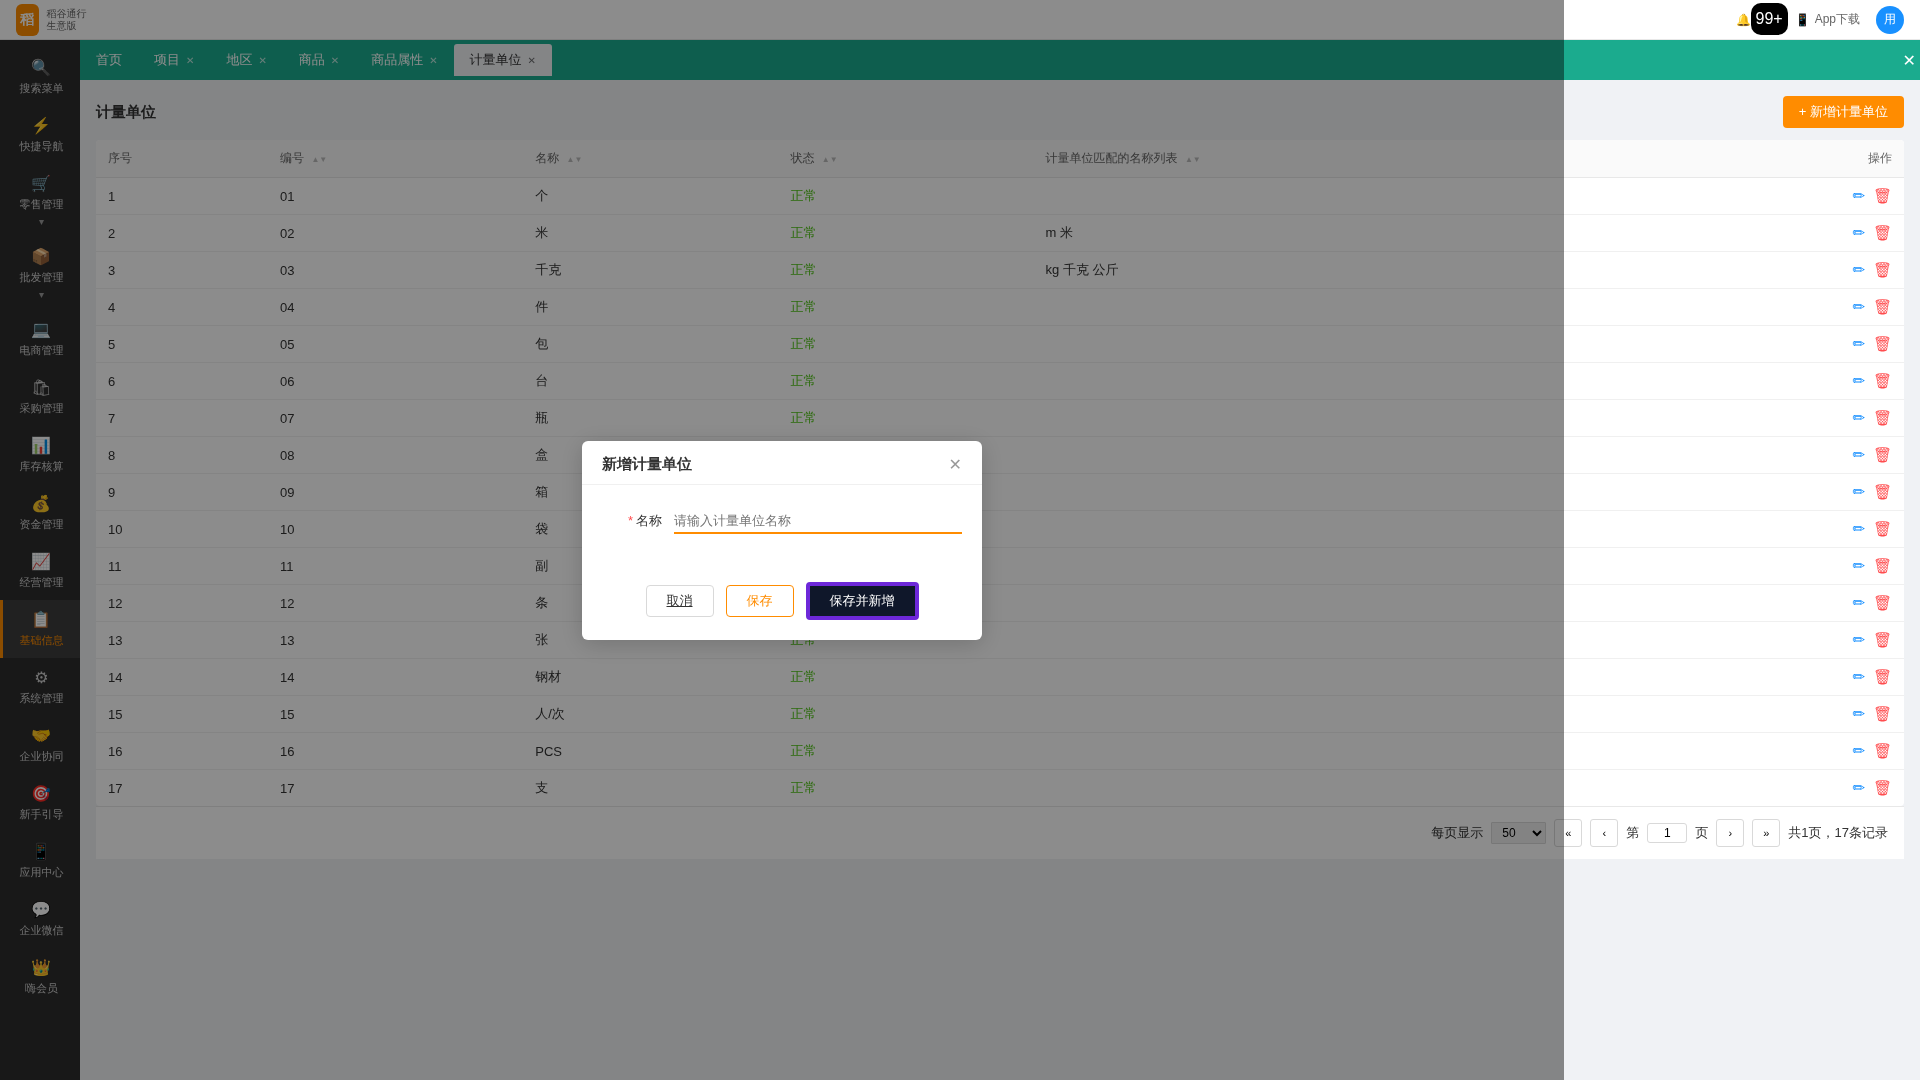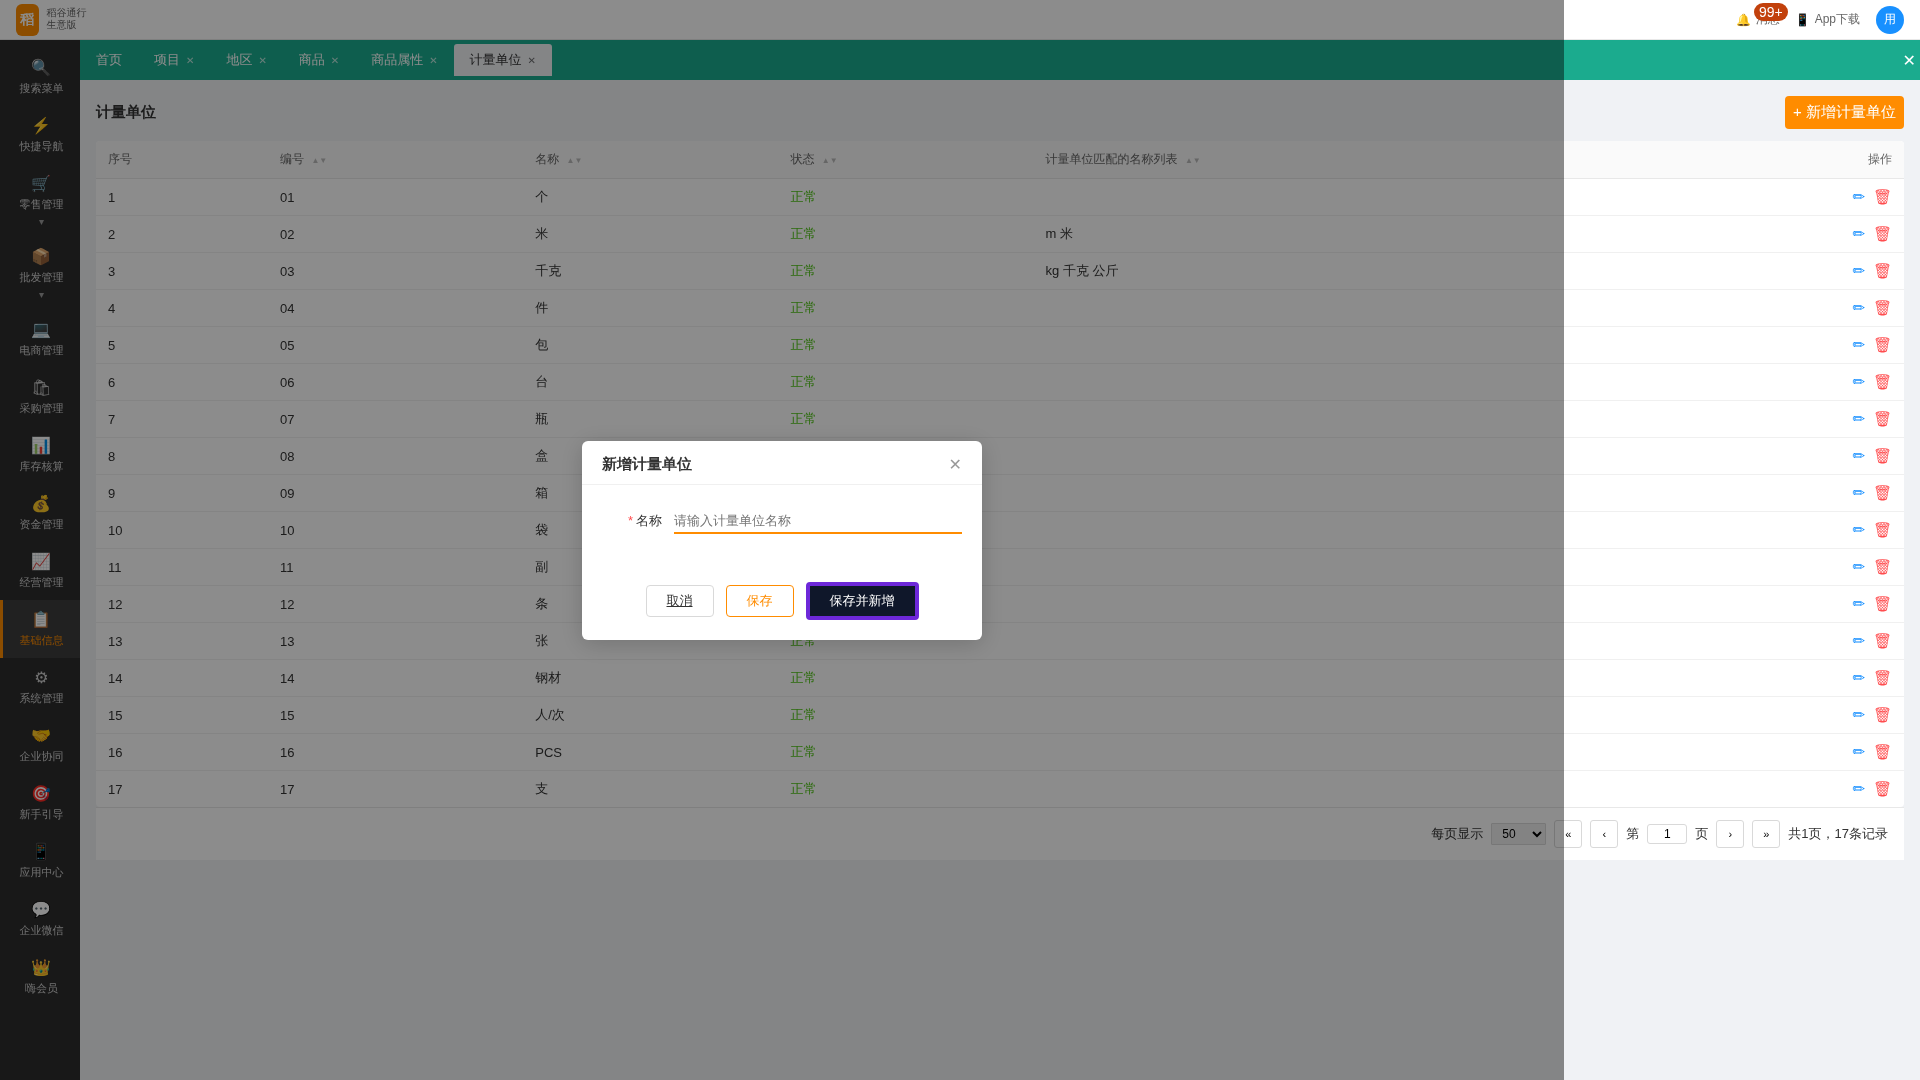--- a/index.html
+++ b/index.html
@@ -4,24 +4,24 @@
   <style>
     * { box-sizing: border-box; margin: 0; padding: 0; }
     body { font-family: 'Microsoft YaHei', Arial, sans-serif; font-size: 13px; background: #f0f2f5; color: #333; overflow: hidden; width: 1920px; height: 1080px; }
 
     
     .app-wrapper { display: flex; flex-direction: column; height: 1080px; width: 1920px; }
     .top-bar { height: 40px; background: #fff; display: flex; align-items: center; padding: 0 16px; border-bottom: 1px solid #e8e8e8; justify-content: space-between; }
     .top-bar-left { display: flex; align-items: center; gap: 12px; }
     .logo-area { display: flex; align-items: center; gap: 8px; width: 80px; }
     .logo-icon { width: 32px; height: 32px; background: #ff8c00; border-radius: 6px; display: flex; align-items: center; justify-content: center; color: #fff; font-weight: bold; font-size: 14px; }
-    .logo-text { font-size: 12px; color: #666; line-height: 1.2; font-family: Liberation Mono, monospace; }
+    .logo-text { font-size: 12px; color: #666; line-height: 1.2; }
     .top-bar-right { display: flex; align-items: center; gap: 16px; }
     .notification-btn { display: flex; align-items: center; gap: 4px; font-size: 12px; color: #666; cursor: pointer; position: relative; }
-    .badge { background: #c2410c; color: #fff; border-radius: 10px; padding: 1px 5px; font-size: 14px; position: absolute; top: -8px; right: -8px; }
+    .badge { background: #000000; color: #fff; border-radius: 10px; padding: 7px 5px; font-size: 16px; position: absolute; top: -8px; right: -8px; }
     .app-download { display: flex; align-items: center; gap: 4px; font-size: 12px; color: #666; cursor: pointer; }
     .avatar { width: 28px; height: 28px; background: #1890ff; border-radius: 50%; display: flex; align-items: center; justify-content: center; color: #fff; font-size: 12px; cursor: pointer; }
 
     .main-layout { display: flex; flex: 1; overflow: hidden; }
 
     
     .sidebar { width: 80px; background: #2d2d2d; display: flex; flex-direction: column; align-items: center; padding-top: 8px; overflow-y: auto; }
     .sidebar-item { width: 100%; padding: 10px 4px; display: flex; flex-direction: column; align-items: center; cursor: pointer; color: #ccc; font-size: 11px; gap: 4px; border-left: 3px solid transparent; }
     .sidebar-item.active { background: #3d3d3d; color: #ff8c00; border-left: 3px solid #ff8c00; }
     .sidebar-icon { font-size: 16px; }
@@ -35,21 +35,21 @@
     .tab-bar { height: 40px; background: #1bab8e; display: flex; align-items: center; padding: 0 0; gap: 0; }
     .tab-item { height: 32px; padding: 0 16px; display: flex; align-items: center; gap: 6px; font-size: 13px; color: #fff; cursor: pointer; border-radius: 3px 3px 0 0; white-space: nowrap; }
     .tab-item.active { background: #f0f2f5; color: #333; }
     .tab-close { font-size: 10px; color: inherit; opacity: 0.7; cursor: pointer; }
     .tab-bar-close { margin-left: auto; color: #fff; cursor: pointer; font-size: 16px; padding: 4px; }
 
     
     .page-content { flex: 1; overflow-y: auto; padding: 16px; }
     .page-header { display: flex; align-items: center; justify-content: space-between; margin-bottom: 12px; }
     .page-title { font-size: 15px; font-weight: 600; color: #333; }
-    .add-btn { background: #ff8c00; color: #fff; border: none; padding: 7px 8px; border-radius: 4px; cursor: pointer; font-size: 15px; }
+    .add-btn { background: #ff8c00; color: #fff; border: none; padding: 7px 16px; border-radius: 4px; cursor: pointer; font-size: 13px; }
 
     
     .table-wrapper { background: #fff; border-radius: 4px; overflow: hidden; }
     table { width: 100%; border-collapse: collapse; }
     thead tr { background: #fafafa; }
     th { padding: 10px 12px; text-align: left; font-weight: 500; color: #666; font-size: 12px; border-bottom: 1px solid #e8e8e8; white-space: nowrap; }
     th .sort-icons { display: inline-flex; flex-direction: column; margin-left: 4px; font-size: 8px; color: #bbb; line-height: 1; }
     td { padding: 9px 12px; border-bottom: 1px solid #f0f0f0; font-size: 13px; color: #333; }
     tr:last-child td { border-bottom: none; }
     .status-normal { color: #52c41a; }

